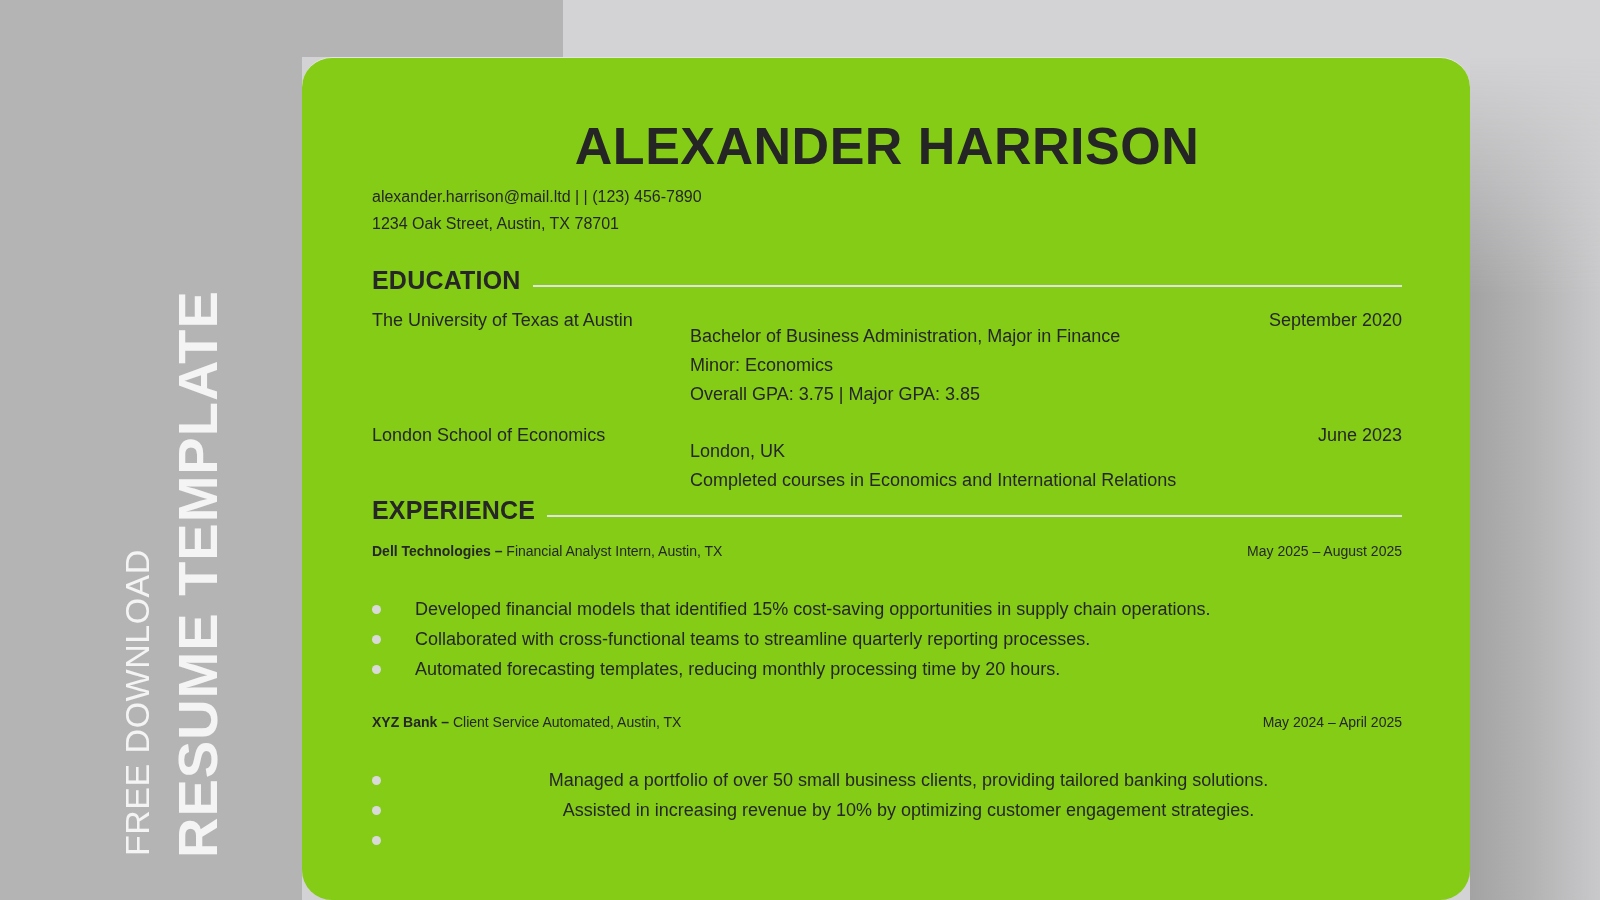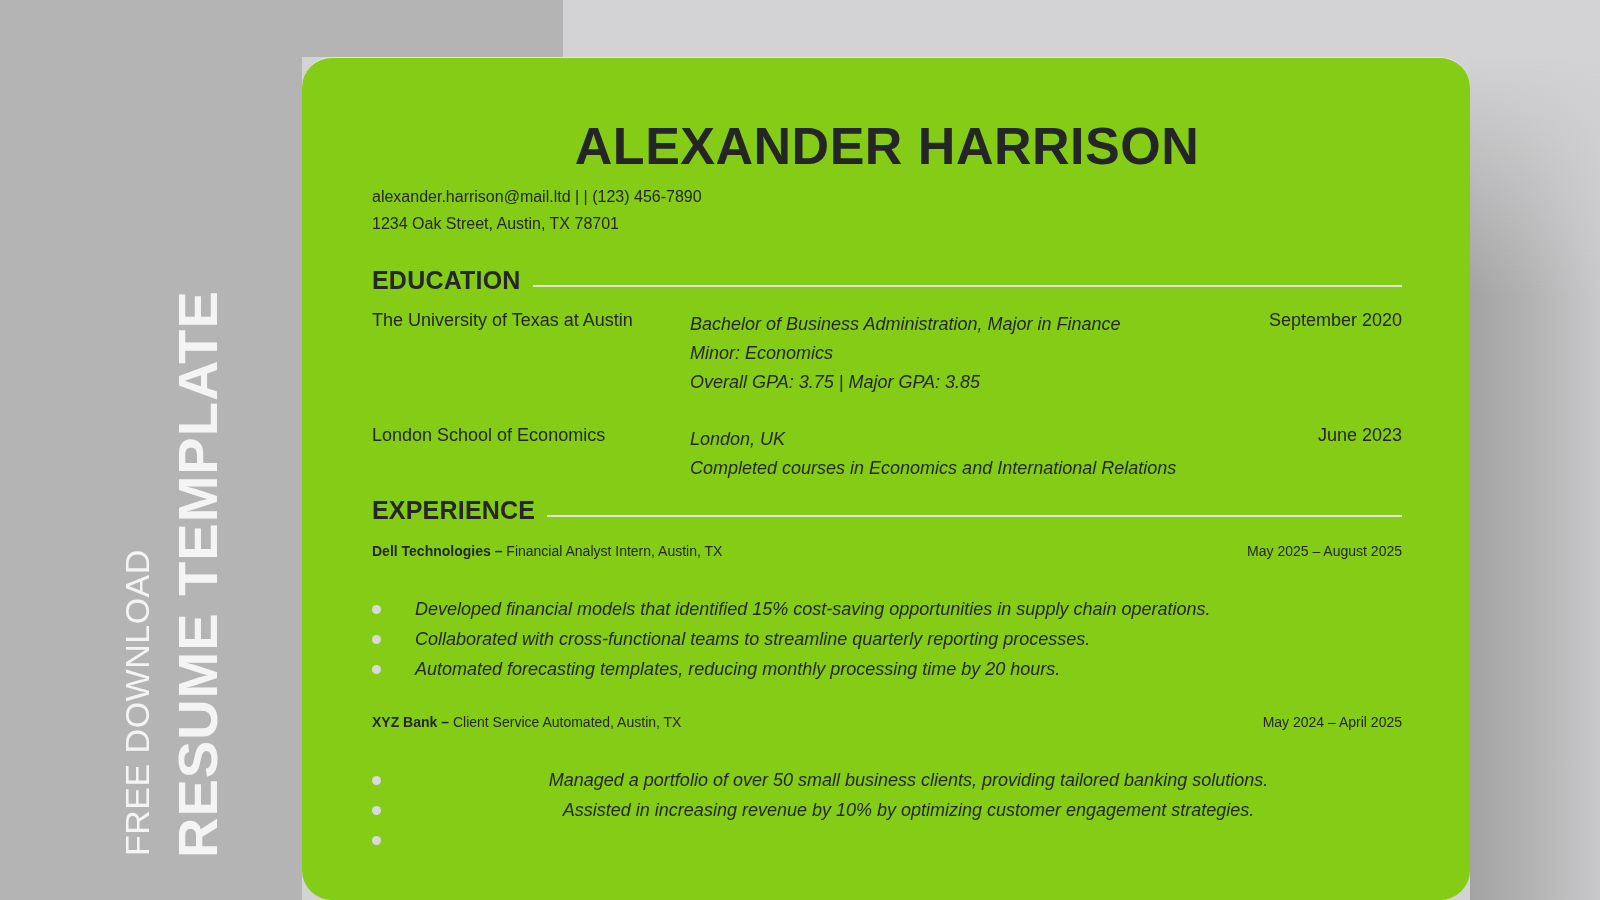--- a/index.html
+++ b/index.html
@@ -80,40 +80,39 @@
     .edu-head { top: 206px; }
     .exp-head { top: 436px; }
 
     .row {
       position: absolute; left: 0; width: 1030px; font-size: 18px; line-height: 29px;
     }
     .col-school {
       position: absolute; left: 0; top: 0; font-weight: 400; font-size: 18px;
     }
     .col-detail {
-      position: absolute; left: 318px; top: 4px; font-style: italic;
+      position: absolute; left: 318px; top: 16px;
     }
     .col-date {
       position: absolute; right: 0; top: 0; text-align: right;
     }
     .edu-1 { top: 248px; }
     .edu-2 { top: 363px; }
 
     .job {
       position: absolute; left: 0; width: 1030px; font-size: 14px; line-height: 29px;
     }
     .job .company { font-weight: 700; }
     .job .date { position: absolute; right: 0; top: 0; text-align: right; }
     .job-1 { top: 479px; }
     .job-2 { top: 650px; }
 
     .bullets {
       position: absolute; left: 0; width: 1030px; list-style: none;
       font-size: 18px;
-      font-style: italic;
     }
     .bullets li {
       position: relative; height: 30px; line-height: 30px; padding-left: 43px;
     }
     .bullets .dot {
       position: absolute; left: 0; top: 11px; width: 9px; height: 9px; border-radius: 50%;
       background: #d9d9d9;
     }
     .bullets-1 { top: 536px; }
     .bullets-2 { top: 707px; text-align: center; }

